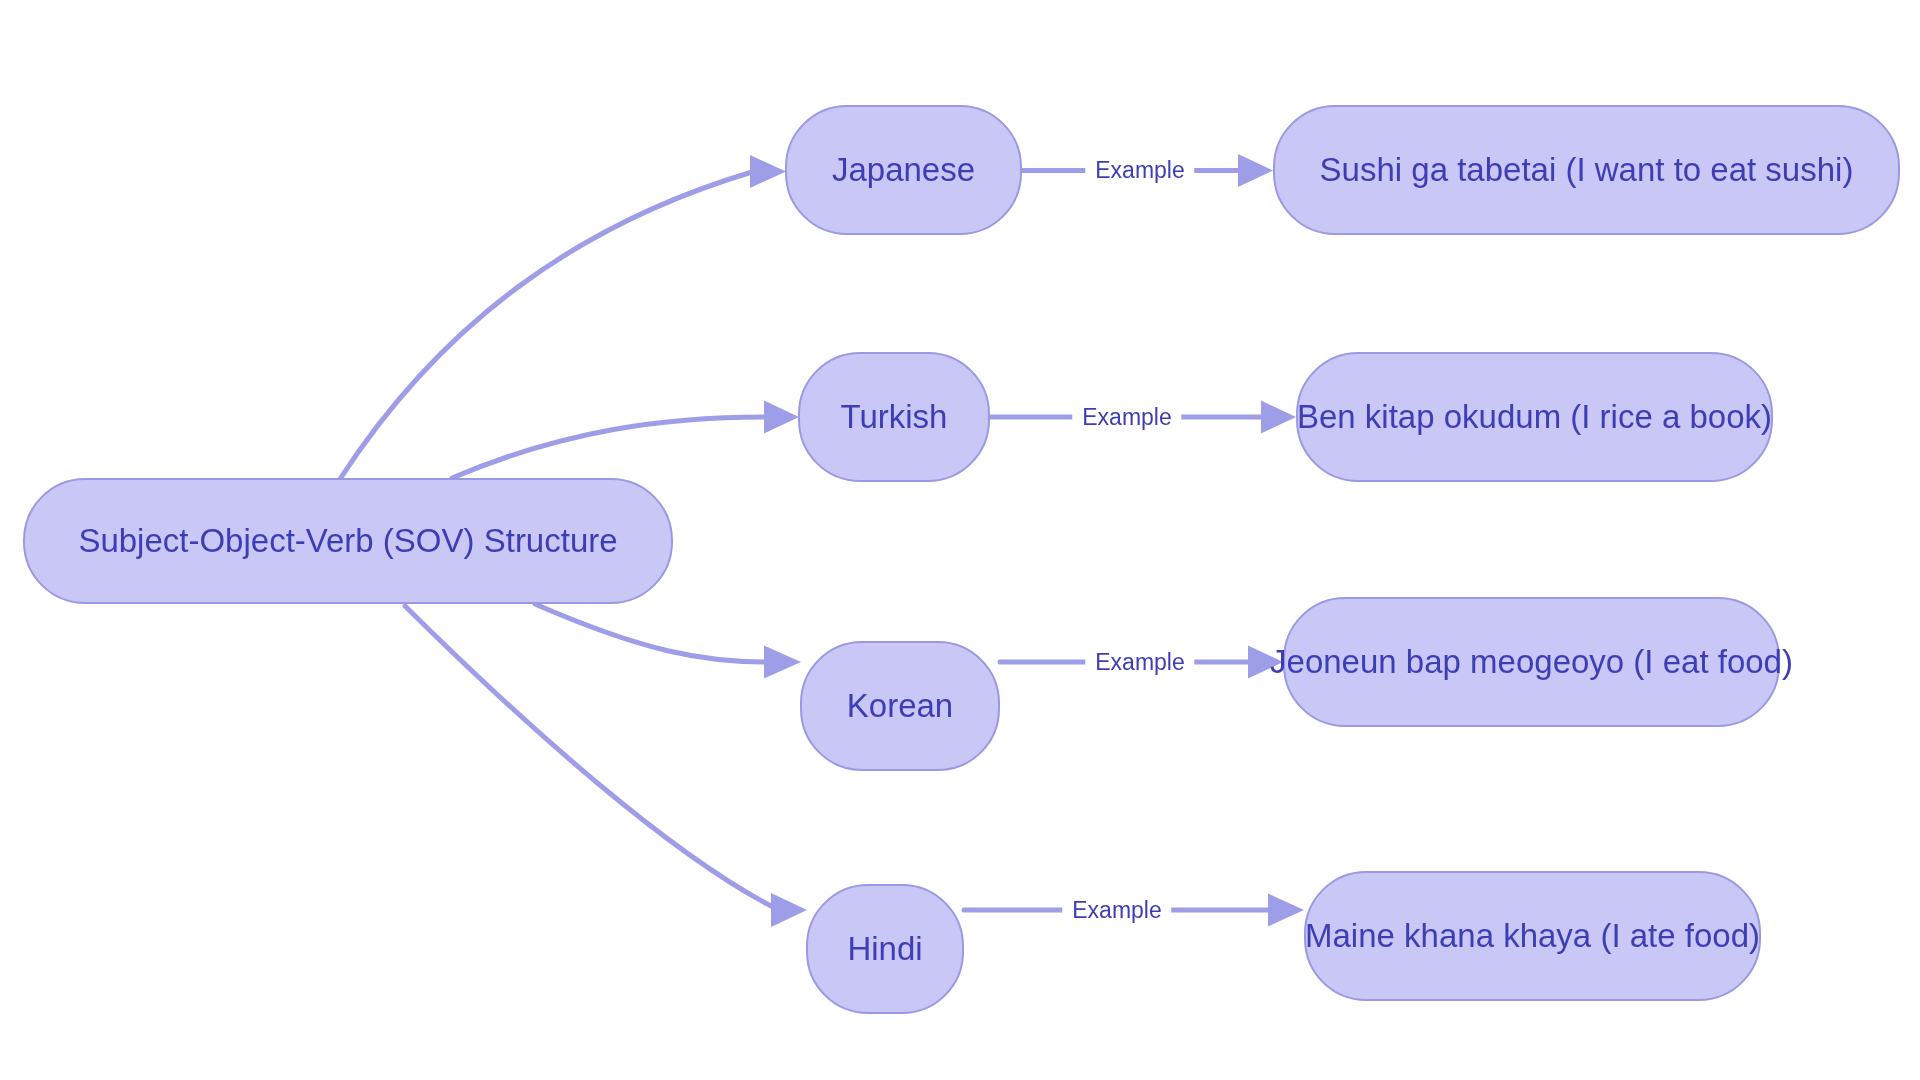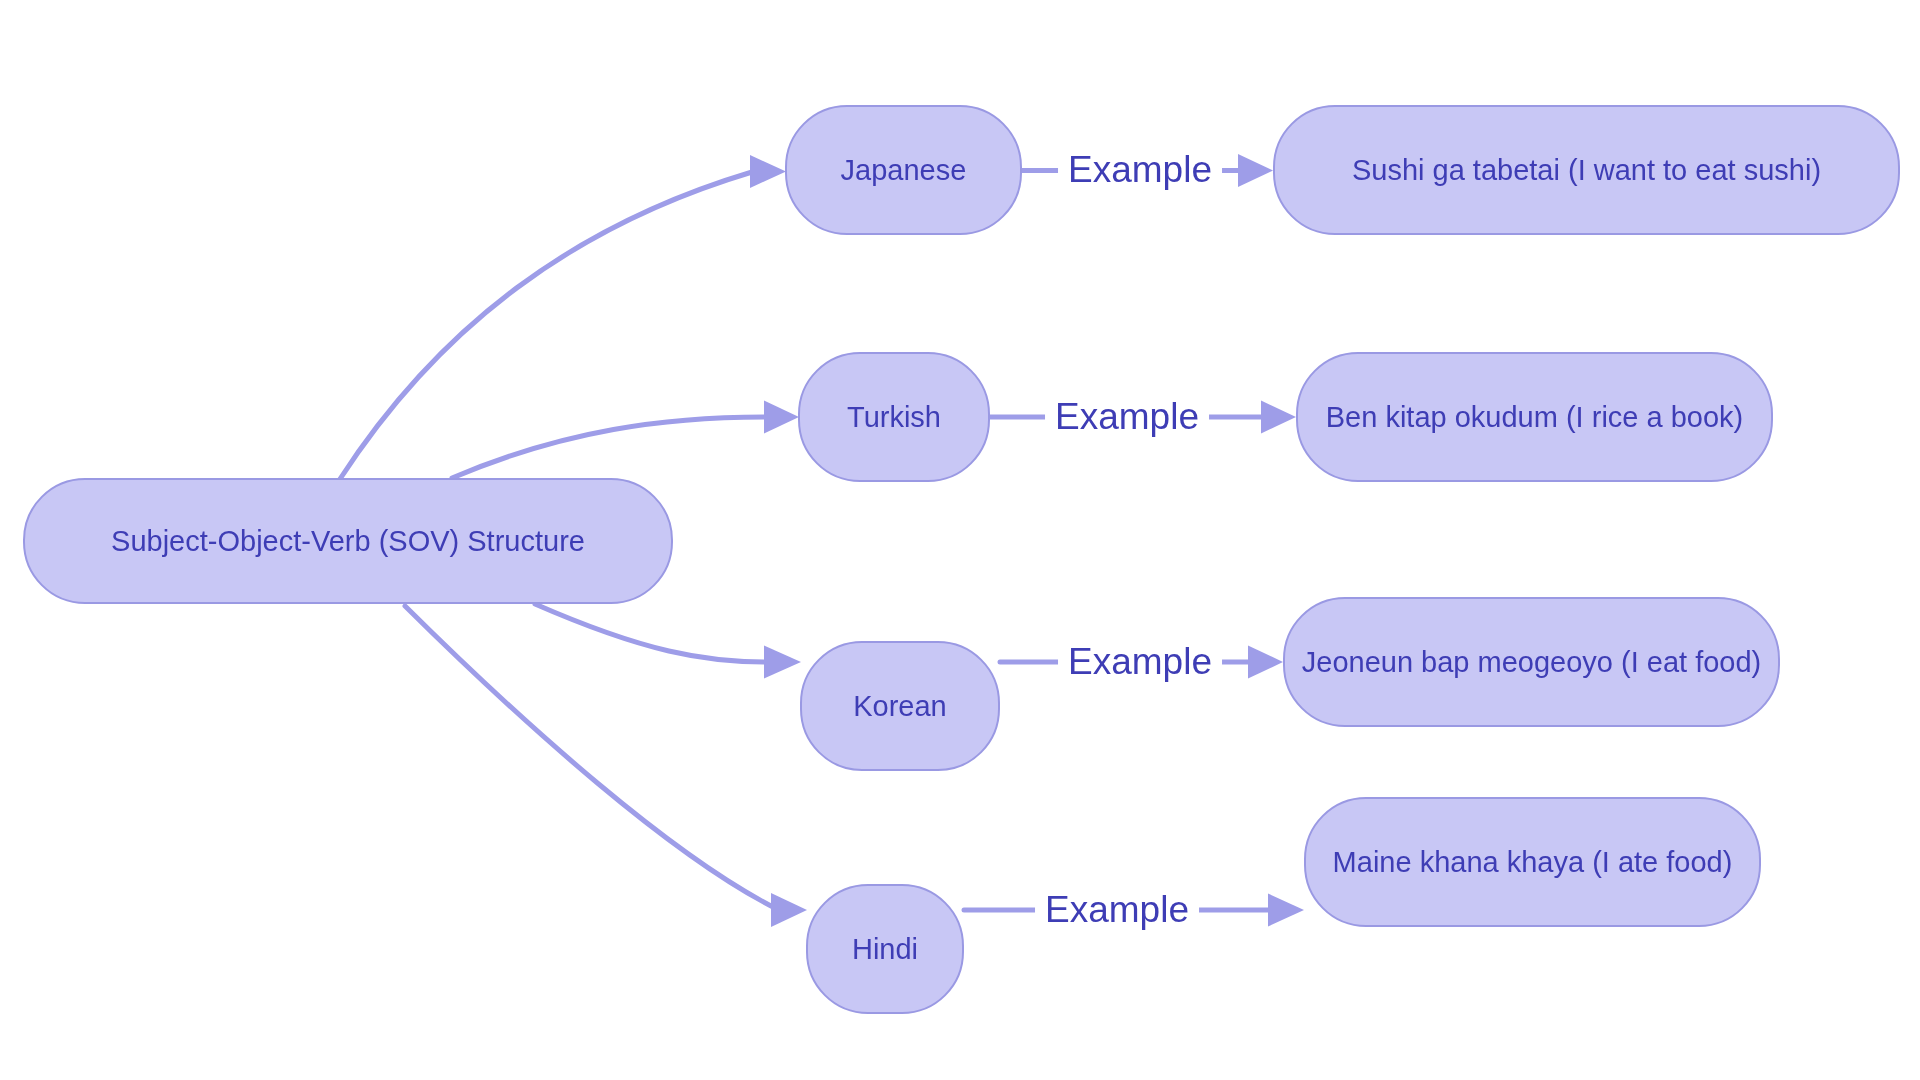--- a/index.html
+++ b/index.html
@@ -21,30 +21,30 @@
   .link{fill:none;stroke:var(--link);stroke-width:5;stroke-linecap:round;}
   .arrow{fill:var(--link);stroke:none;}
   .node{
     position:absolute;
     box-sizing:border-box;
     background:var(--node-fill);
     border:2.5px solid var(--node-border);
     border-radius:62px;
     display:flex;align-items:center;justify-content:center;
     color:var(--text);
-    font-size:29px;
+    font-size:33px;
     white-space:nowrap;
     z-index:2;
   }
   .edge-label{
     position:absolute;
     transform:translate(-50%,-50%);
     background:var(--background);
     color:var(--text);
-    font-size:37px;
+    font-size:23px;
     padding:2px 10px;
     white-space:nowrap;
     z-index:3;
   }
 </style>
 </head>
 <body>
 
 <div class="canvas">
 
@@ -94,21 +94,21 @@
 
   <div class="node" style="left:1273px;top:105px;width:627px;height:130px;">
     <span>Sushi ga tabetai (I want to eat sushi)</span>
   </div>
   <div class="node" style="left:1296px;top:352px;width:477px;height:130px;">
     <span>Ben kitap okudum (I rice a book)</span>
   </div>
   <div class="node" style="left:1283px;top:597px;width:497px;height:130px;">
     <span>Jeoneun bap meogeoyo (I eat food)</span>
   </div>
-  <div class="node" style="left:1304px;top:797px;width:457px;height:130px;">
+  <div class="node" style="left:1304px;top:871px;width:457px;height:130px;">
     <span>Maine khana khaya (I ate food)</span>
   </div>
 
   <span class="edge-label" style="left:1140px;top:170px;">Example</span>
   <span class="edge-label" style="left:1127px;top:417px;">Example</span>
   <span class="edge-label" style="left:1140px;top:662px;">Example</span>
   <span class="edge-label" style="left:1117px;top:910px;">Example</span>
 
 </div>
 

